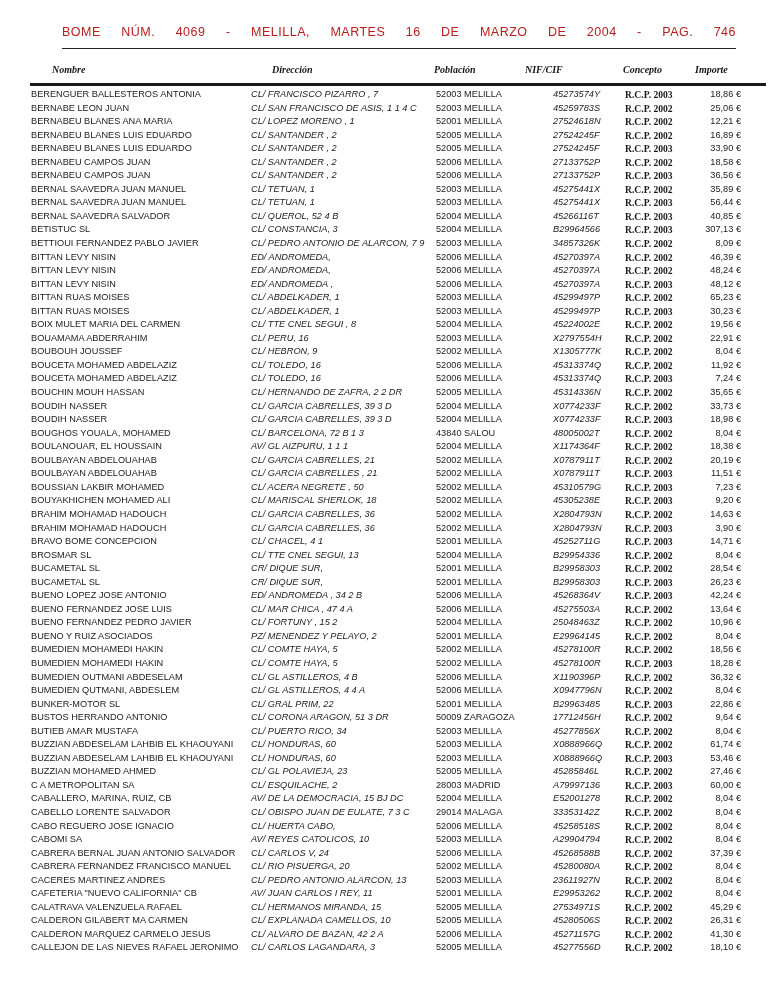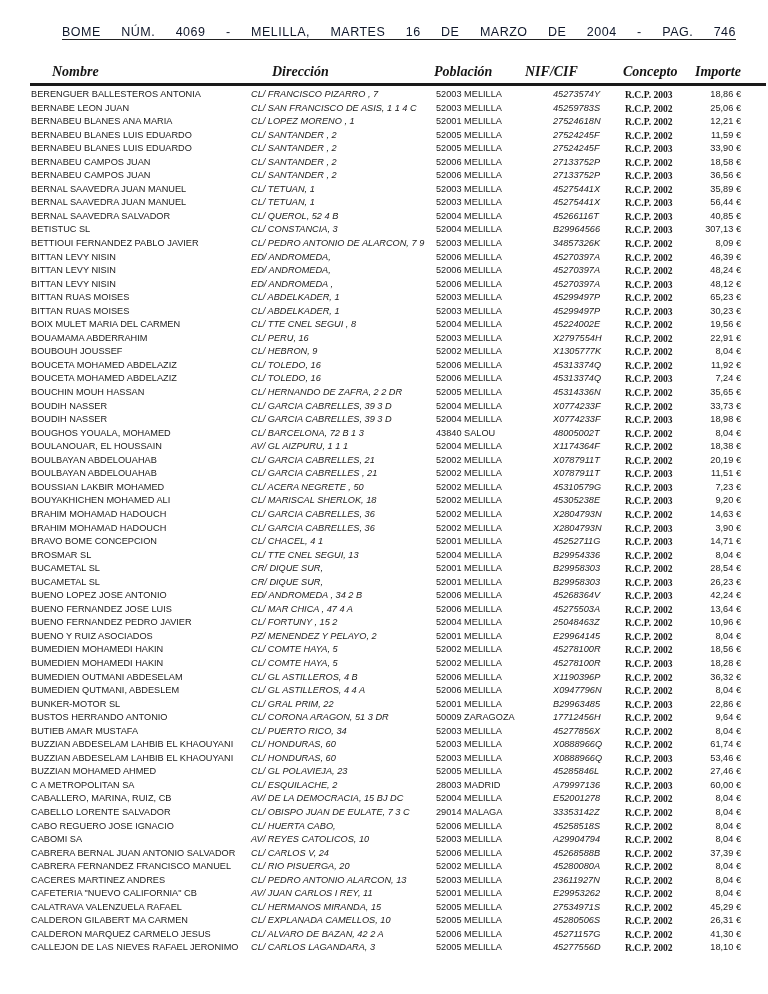--- a/index.html
+++ b/index.html
@@ -3,28 +3,28 @@
 <meta charset="utf-8">
 <style>
   html, body { margin: 0; padding: 0; background: #ffffff; }
   body { width: 768px; height: 994px; position: relative; overflow: hidden; color: #111; }
   .page { position: absolute; left: 0; top: 0; width: 768px; height: 994px; }
 
   .running-header {
     position: absolute; left: 62px; top: 25px; width: 674px;
     display: flex; justify-content: space-between; align-items: baseline;
     font-family: "Liberation Sans", sans-serif; font-size: 12.5px; letter-spacing: 0.5px;
-    color: #0f172a;
-    border-bottom: 1.3px solid #222; padding-bottom: 0;
+    color: #b91c1c;
+    border-bottom: 1.3px solid #222; padding-bottom: 9px;
   }
   .running-header span { white-space: nowrap; }
 
   .col-head {
     position: absolute; top: 64px; left: 28px; width: 720px; height: 22px;
-    font-family: "Liberation Serif", serif; font-style: italic; font-weight: bold; font-size: 14px;
+    font-family: "Liberation Serif", serif; font-style: italic; font-weight: bold; font-size: 10px;
     color: #151515;
   }
   .col-head span { position: absolute; top: 0; white-space: nowrap; }
   .head-rule { position: absolute; left: 30px; top: 83px; width: 736px; height: 2.5px; background: #1a1a1a; }
 
   .rows { position: absolute; left: 0; top: 88px; width: 768px; text-decoration: underline; }
   .row { position: relative; height: 13.55px; font-family: "Liberation Sans", sans-serif; font-size: 9.2px; color: #1a1a1a; }
   .row span { position: absolute; top: 0; white-space: nowrap; line-height: 13.55px; }
   .c-name { left: 31px; }
   .c-dir { left: 251px; font-style: italic; }
@@ -89,21 +89,21 @@
         <span class="c-nif">27524618N</span>
         <span class="c-con">R.C.P.  2002</span>
         <span class="c-imp">12,21 €</span>
       </div>
       <div class="row">
         <span class="c-name">BERNABEU BLANES LUIS EDUARDO</span>
         <span class="c-dir">CL/ SANTANDER , 2</span>
         <span class="c-pob">52005 MELILLA</span>
         <span class="c-nif">27524245F</span>
         <span class="c-con">R.C.P.  2002</span>
-        <span class="c-imp">11,59 €</span>
+        <span class="c-imp">16,89 €</span>
       </div>
       <div class="row">
         <span class="c-name">BERNABEU BLANES LUIS EDUARDO</span>
         <span class="c-dir">CL/ SANTANDER , 2</span>
         <span class="c-pob">52005 MELILLA</span>
         <span class="c-nif">27524245F</span>
         <span class="c-con">R.C.P.  2003</span>
         <span class="c-imp">33,90 €</span>
       </div>
       <div class="row">

